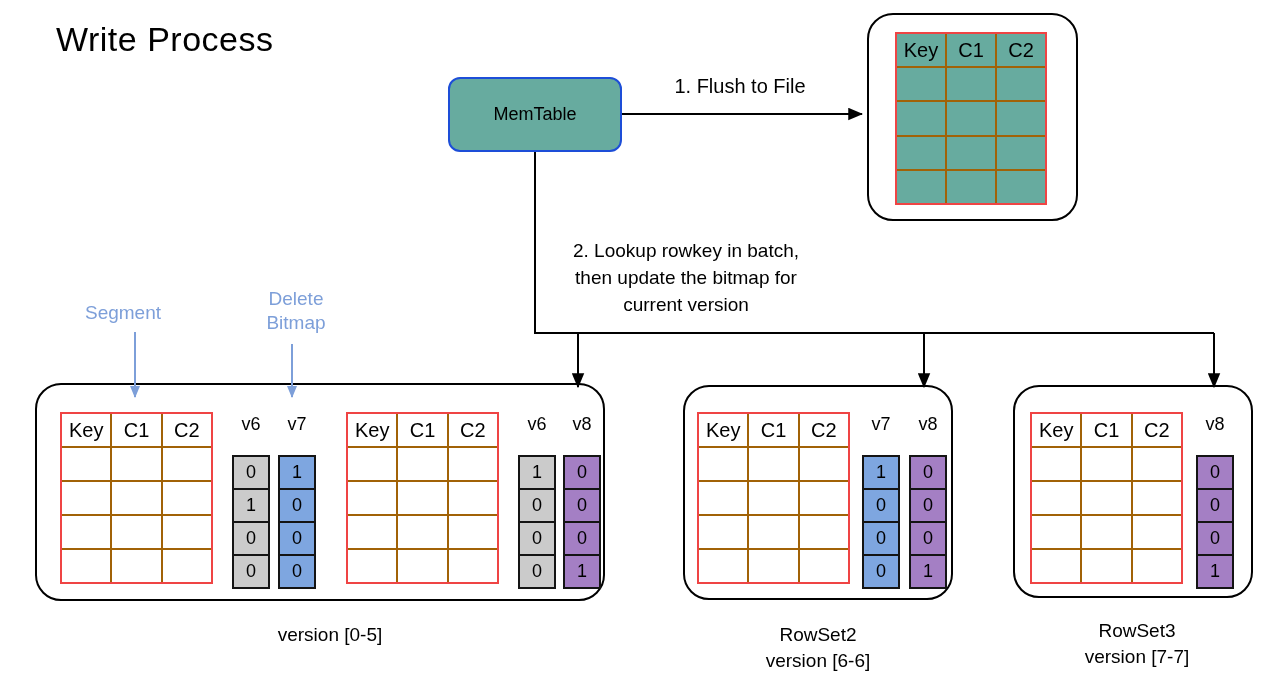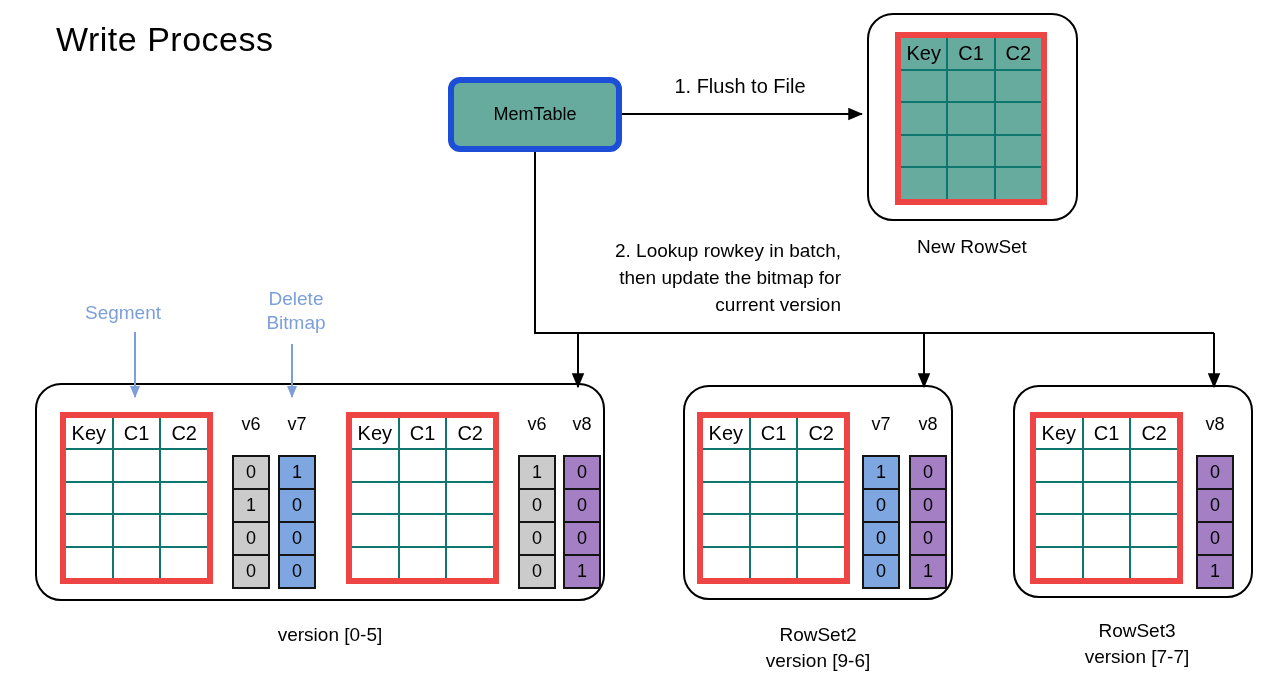--- a/index.html
+++ b/index.html
@@ -2,25 +2,25 @@
 <html><head>
 <meta charset="utf-8">
 <style>
   html,body { margin:0; padding:0; background:#fff; }
   .canvas {
     position:relative; width:1280px; height:697px; background:#ffffff;
     font-family:"Liberation Sans", sans-serif; color:#000; overflow:hidden;
   }
   .page-title { position:absolute; font-size:34px; font-weight:500; letter-spacing:0.5px;margin-top:8px; }
   .memtable {
-    position:absolute; background:#67ab9f; border:6px solid #1d4ed8; border-radius:12px;
+    position:absolute; background:#67ab9f; border:2px solid #1d4ed8; border-radius:12px;
     display:flex; align-items:center; justify-content:center; font-size:18px; box-sizing:border-box;
   }
   .rbox { position:absolute; border:2px solid #000; border-radius:26px; background:#fff; box-sizing:border-box; }
-  .tbl { position:absolute; display:grid; gap:2px; background:#0f766e; border:6px solid #ef4444; box-sizing:border-box; }
+  .tbl { position:absolute; display:grid; gap:2px; background:#a16207; border:2px solid #ef4444; box-sizing:border-box; }
   .tbl .cell { background:#fff; display:flex; align-items:center; justify-content:center; font-size:20px; overflow:hidden; }
   .arrow-label { position:absolute; text-align:center; font-size:20px; }
   .note { position:absolute; text-align:center; font-size:19px; line-height:27px; }
   .caption { position:absolute; text-align:center; font-size:19px; line-height:26px; }
   .vlabel { position:absolute; transform:translateX(-50%); font-size:18px; }
   .bmcol { position:absolute; display:flex; flex-direction:column; }
   .bit {
     width:38px; height:35px; margin-top:-2px; border:2px solid #141414; box-sizing:border-box;
     display:flex; align-items:center; justify-content:center; font-size:18px;
   }
@@ -34,21 +34,21 @@
 <div class="canvas">
 
   <div class="page-title" style="left:56px; top:12px;">Write Process</div>
 
   <div class="memtable" style="left:448px; top:77px; width:174px; height:75px;">
     <span>MemTable</span>
   </div>
 
   <div class="arrow-label" style="left:610px; top:75px; width:260px;">1. Flush to File</div>
 
-  <div class="note" style="left:531px; top:237px; width:310px;text-align:right;">
+  <div class="note" style="left:531px; top:237px; width:310px;">
     <div>2. Lookup rowkey in batch,</div>
     <div>then update the bitmap for</div>
     <div>current version</div>
   </div>
 
   <div class="rbox" style="left:867px; top:13px; width:211px; height:208px;">
     <div class="tbl" style="left: 26px; top: 17px; width: 152px; height: 173px; grid-template-columns: repeat(3, 1fr); grid-template-rows: repeat(5, 1fr);">
         <div class="cell" style="background: rgb(103, 171, 159);">Key</div>
         <div class="cell" style="background: rgb(103, 171, 159);">C1</div>
         <div class="cell" style="background: rgb(103, 171, 159);">C2</div>
@@ -60,21 +60,20 @@
         <div class="cell" style="background: rgb(103, 171, 159);"></div>
         <div class="cell" style="background: rgb(103, 171, 159);"></div>
         <div class="cell" style="background: rgb(103, 171, 159);"></div>
         <div class="cell" style="background: rgb(103, 171, 159);"></div>
         <div class="cell" style="background: rgb(103, 171, 159);"></div>
         <div class="cell" style="background: rgb(103, 171, 159);"></div>
         <div class="cell" style="background: rgb(103, 171, 159);"></div>
       </div>
   </div>
   <div class="caption" style="left:822px; top:234px; width:300px;">
-    <div>New RowSet</div>
   </div>
 
   <div class="ann" style="left:123px; top:301px;">Segment</div>
   <div class="ann" style="left:296px; top:287px;">
     <div>Delete</div>
     <div>Bitmap</div>
   </div>
 
   <div class="rbox" style="left:35px; top:383px; width:570px; height:218px;">
     <div class="tbl" style="left: 23px; top: 27px; width: 153px; height: 172px; grid-template-columns: repeat(3, 1fr); grid-template-rows: repeat(5, 1fr);">
@@ -173,21 +172,21 @@
       </div>
     <div class="bmcol" style="left:224px; top:68px;">
         <div class="bit" style="background: rgb(164, 127, 196);">0</div>
         <div class="bit" style="background: rgb(164, 127, 196);">0</div>
         <div class="bit" style="background: rgb(164, 127, 196);">0</div>
         <div class="bit" style="background: rgb(164, 127, 196);">1</div>
       </div>
   </div>
   <div class="caption" style="left:668px; top:622px; width:300px;">
     <div>RowSet2</div>
-    <div>version [9-6]</div>
+    <div>version [6-6]</div>
   </div>
 
   <div class="rbox" style="left:1013px; top:385px; width:240px; height:213px;">
     <div class="tbl" style="left: 15px; top: 25px; width: 153px; height: 172px; grid-template-columns: repeat(3, 1fr); grid-template-rows: repeat(5, 1fr);">
         <div class="cell">Key</div>
         <div class="cell">C1</div>
         <div class="cell">C2</div>
         <div class="cell"></div>
         <div class="cell"></div>
         <div class="cell"></div>

